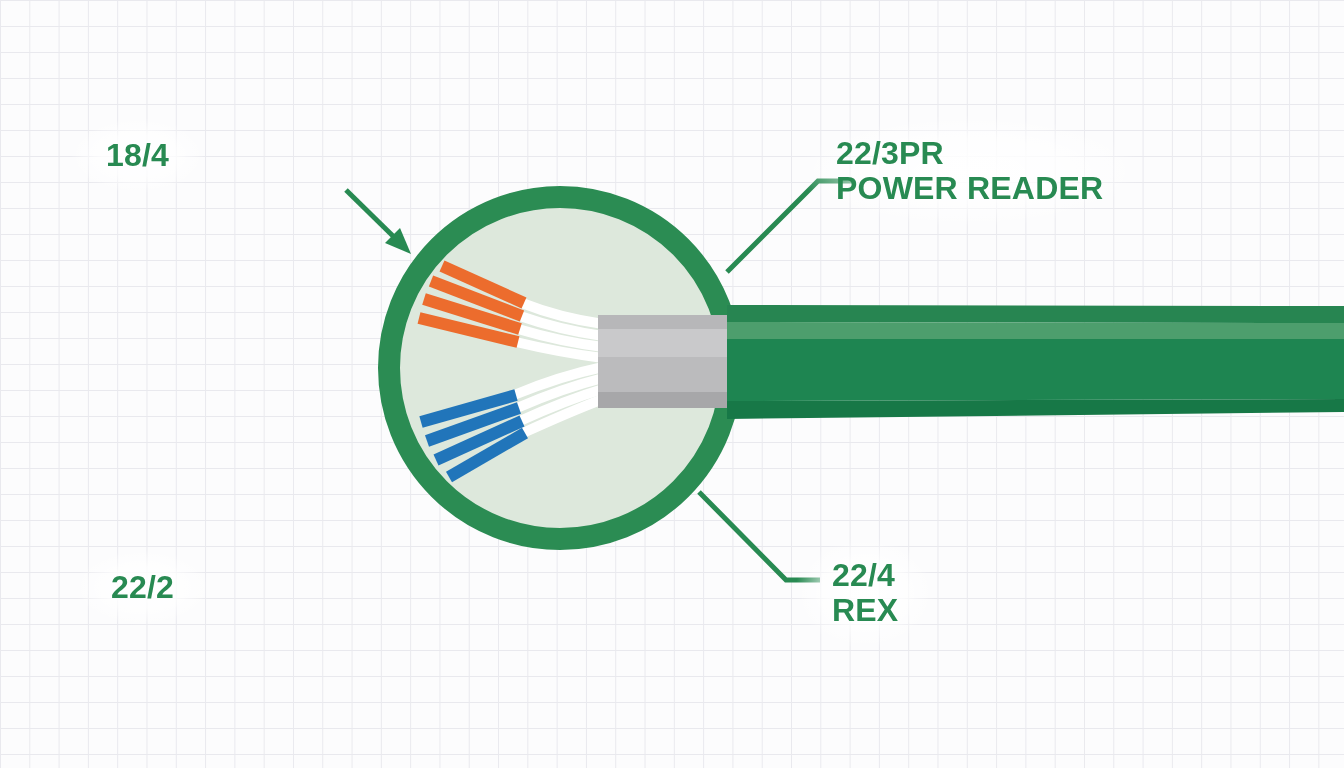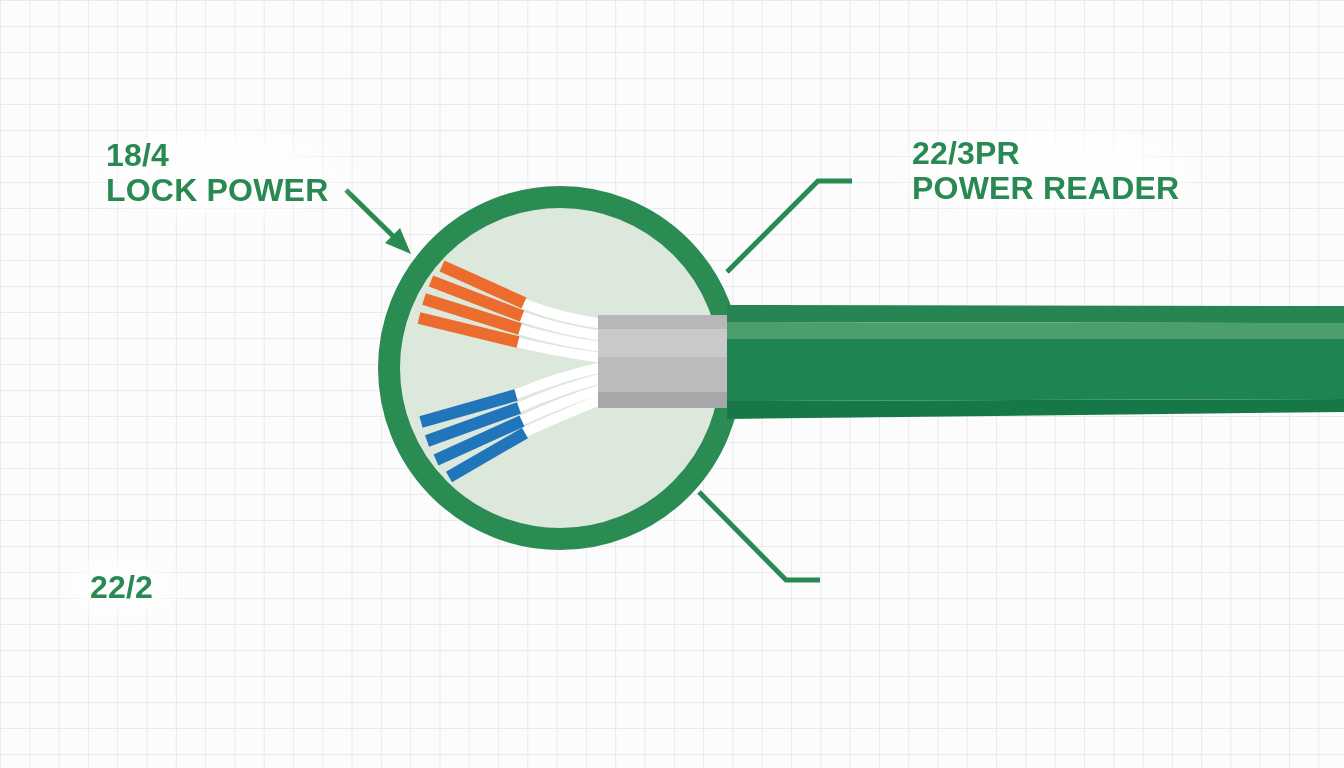--- a/index.html
+++ b/index.html
@@ -87,26 +87,29 @@
     <g fill="none" stroke-width="5" stroke-linejoin="miter" stroke="#288a52">
       <polyline points="727,272 818,181 852,181"></polyline>
       <polyline points="699,492 786,580 820,580"></polyline>
       <line x1="346" y1="190" x2="394" y2="237"></line>
     </g>
     <polygon points="411,254 400,228 385,243" fill="#288a52"></polygon>
   </svg>
 
   <div class="label" style="left:106px; top:138px;">
     <span>18/4</span>
-    <span>LOCK POWER</span>
   </div>
 
-  <div class="label" style="left:912px; top:136px;">
+  <div class="label" style="left:836px; top:136px;">
     <span>22/3PR</span>
     <span>POWER READER</span>
   </div>
 
-  <div class="label" style="left:90px; top:570px;">
+  <div class="label" style="left:111px; top:570px;">
     <span>22/2</span>
   </div>
 
+  <div class="label" style="left:832px; top:558px;">
+    <span>22/4</span>
+    <span>REX</span>
+  </div>
 
 </div>
 
 </body></html>

